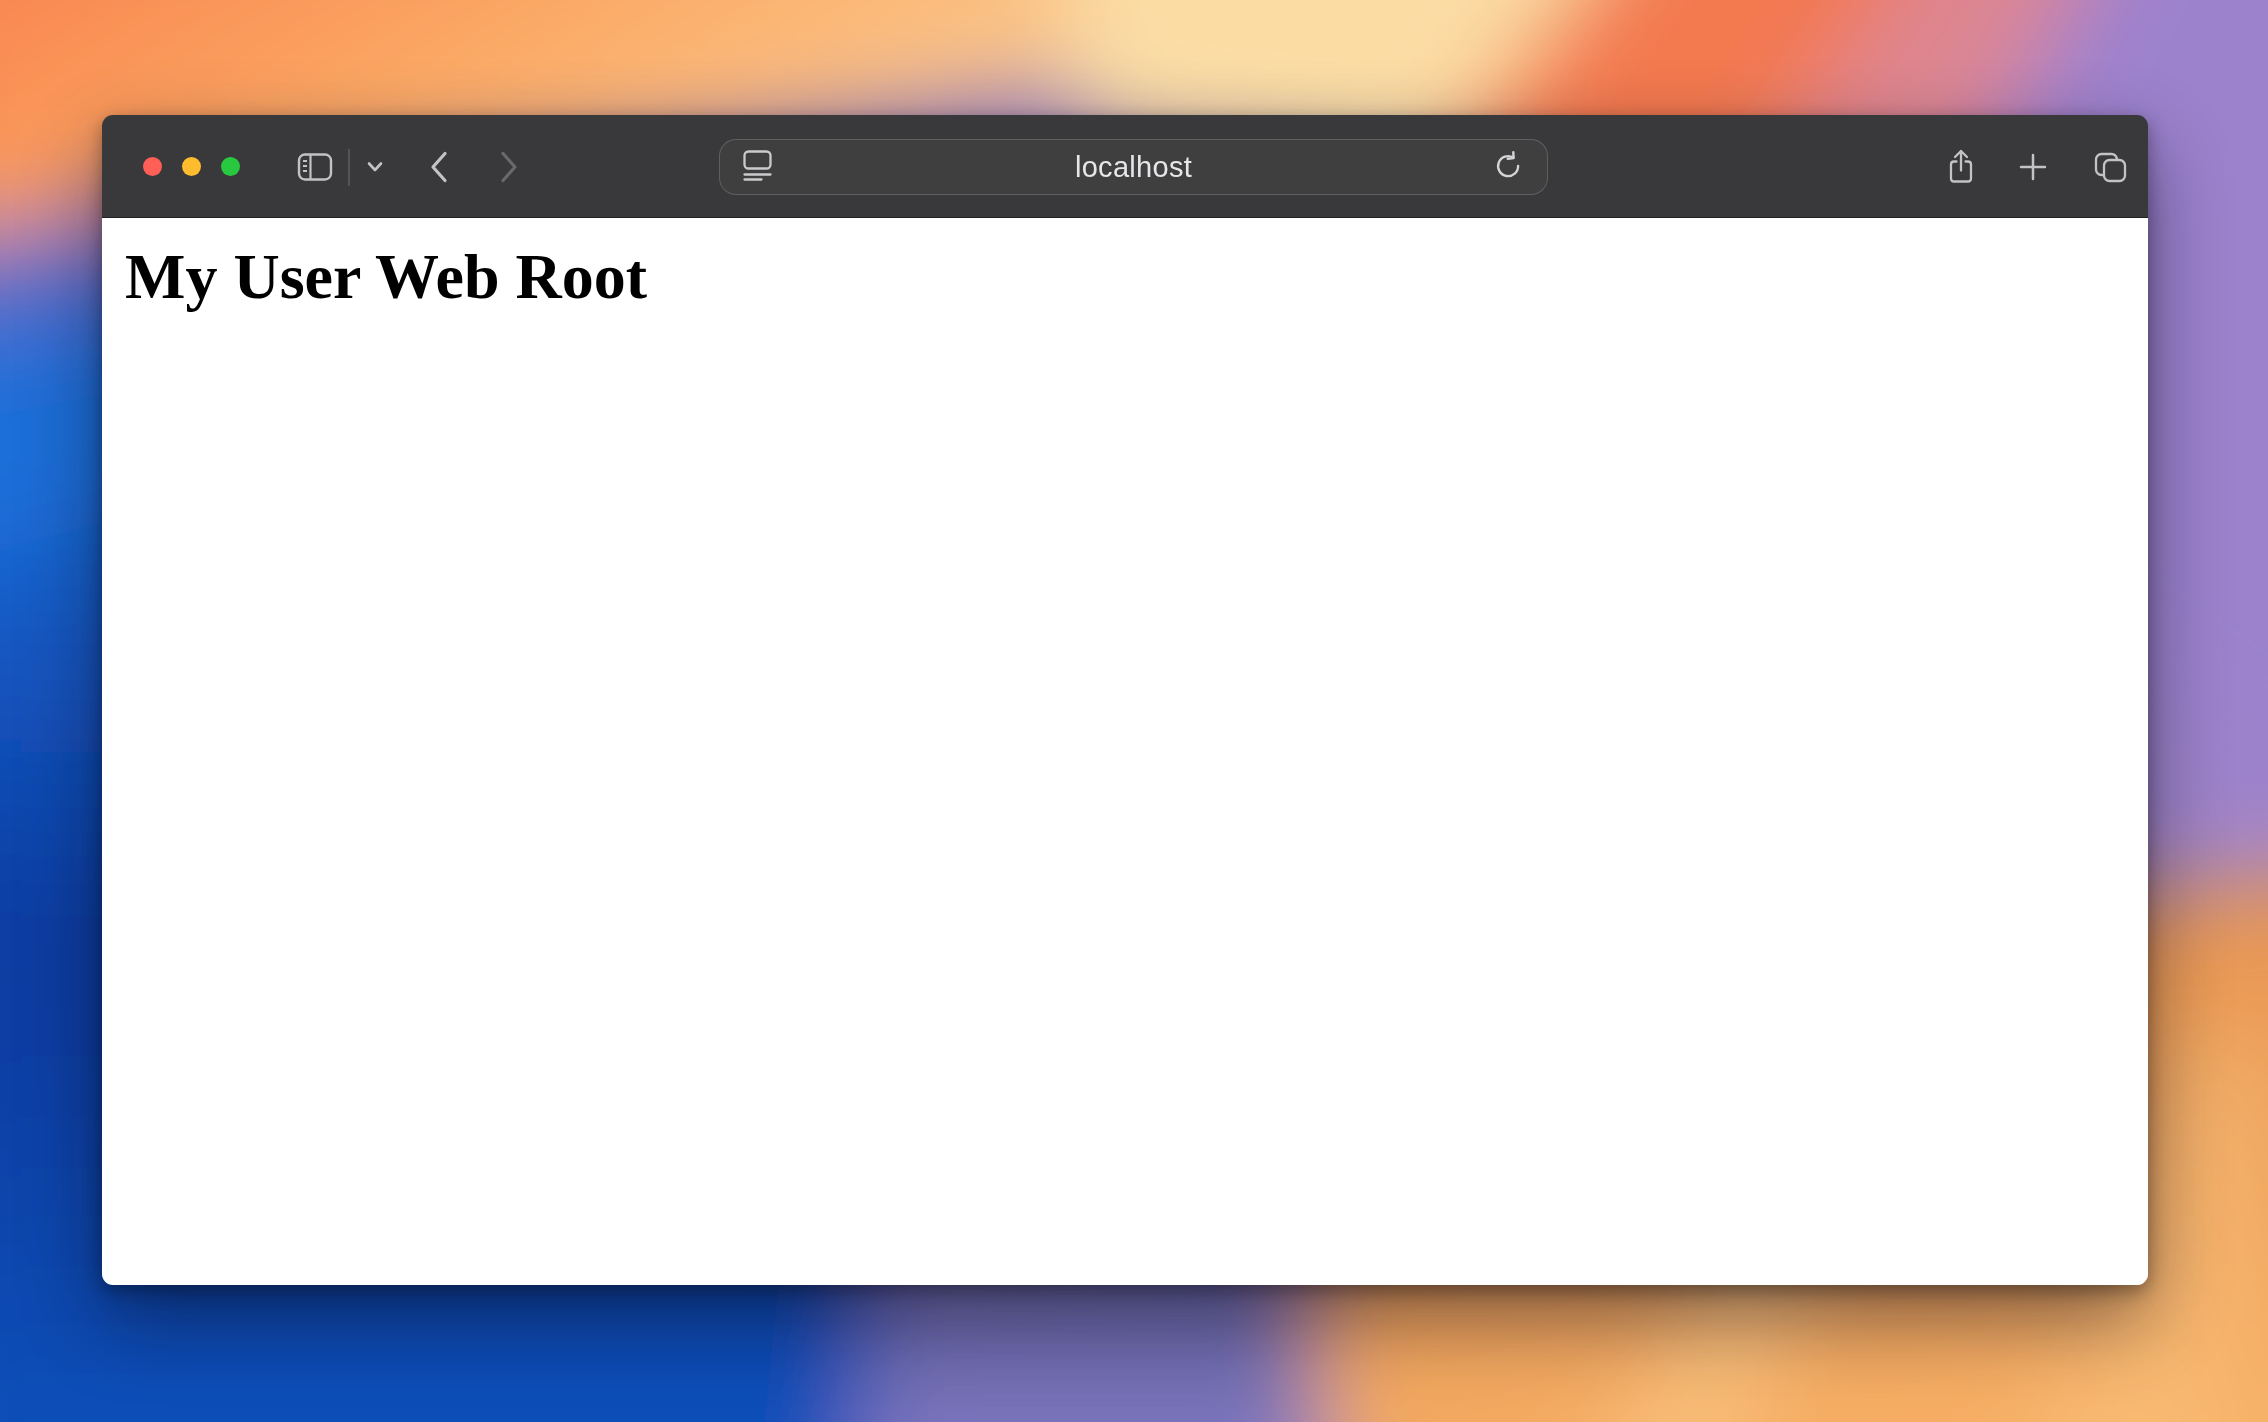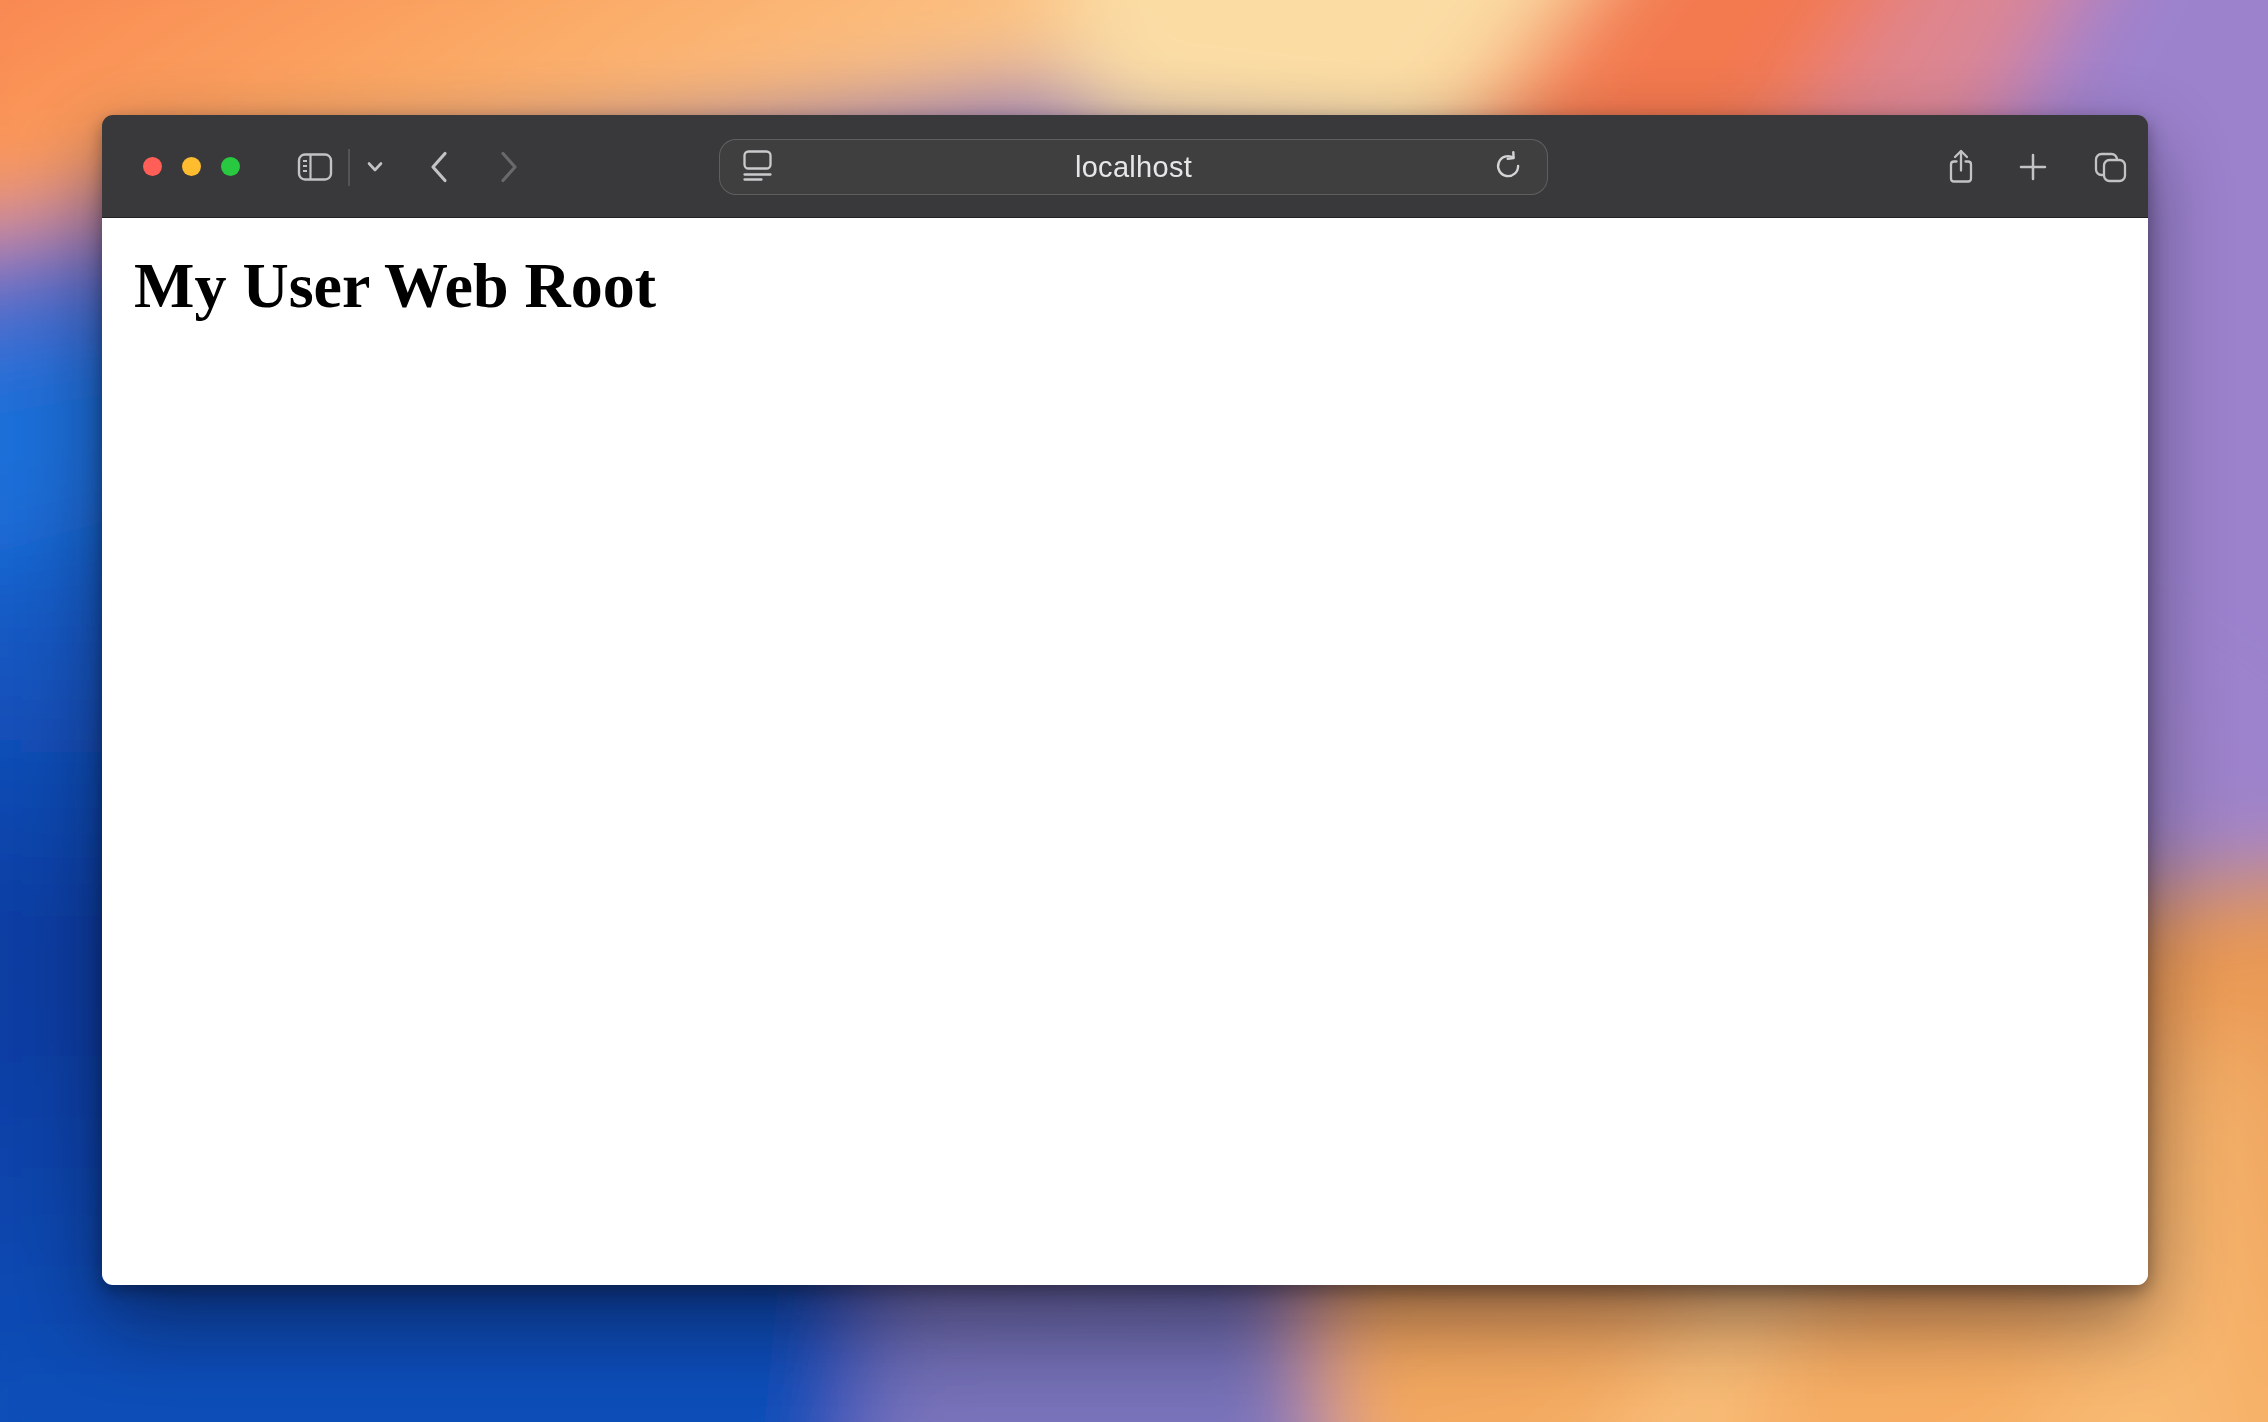--- a/index.html
+++ b/index.html
@@ -50,21 +50,21 @@
     border:1.5px solid rgba(255,255,255,0.17);
     display:flex;align-items:center;justify-content:center;
   }
   .addressbar .url{
     font-size:29px;color:var(--url-text,#e6e5e7);letter-spacing:.3px;
   }
   .bar-icon-left{position:absolute;left:22px;top:50%;transform:translateY(-50%);color:#cbcacd;}
   .bar-icon-right{position:absolute;right:20px;top:50%;transform:translateY(-50%);color:#d4d3d6;background:none;border:none;padding:4px;}
   
   .page-heading{
-    margin:17px;padding:13px 0 0 15px;
+    margin:8px;padding:13px 0 0 15px;
     font-family:"Liberation Serif","DejaVu Serif",serif;
     font-weight:bold;font-size:64px;line-height:1.2;color:#000;
   }
 </style>
 </head>
 <body>
 
 <svg class="wallpaper" viewBox="0 0 2268 1422" preserveAspectRatio="none" aria-hidden="true">
   <defs>
     <filter id="wblur" x="-15%" y="-15%" width="130%" height="130%">

